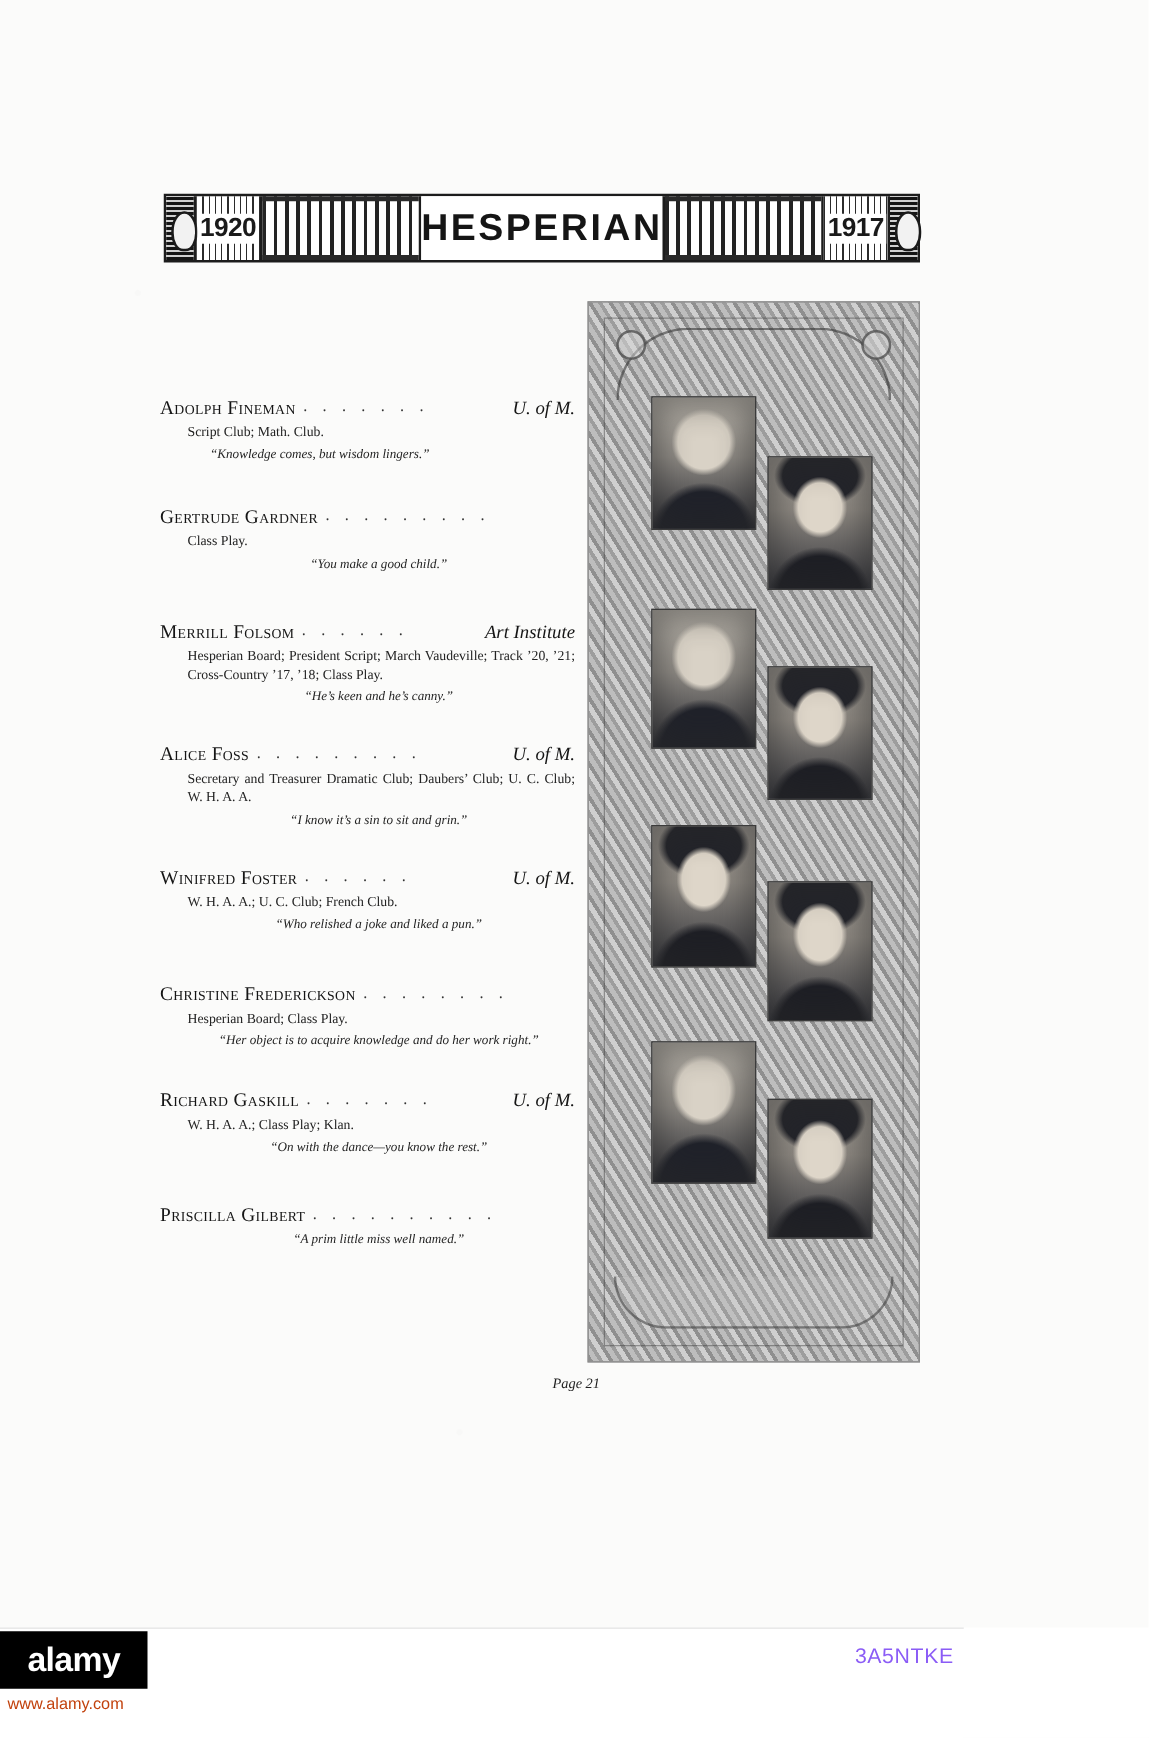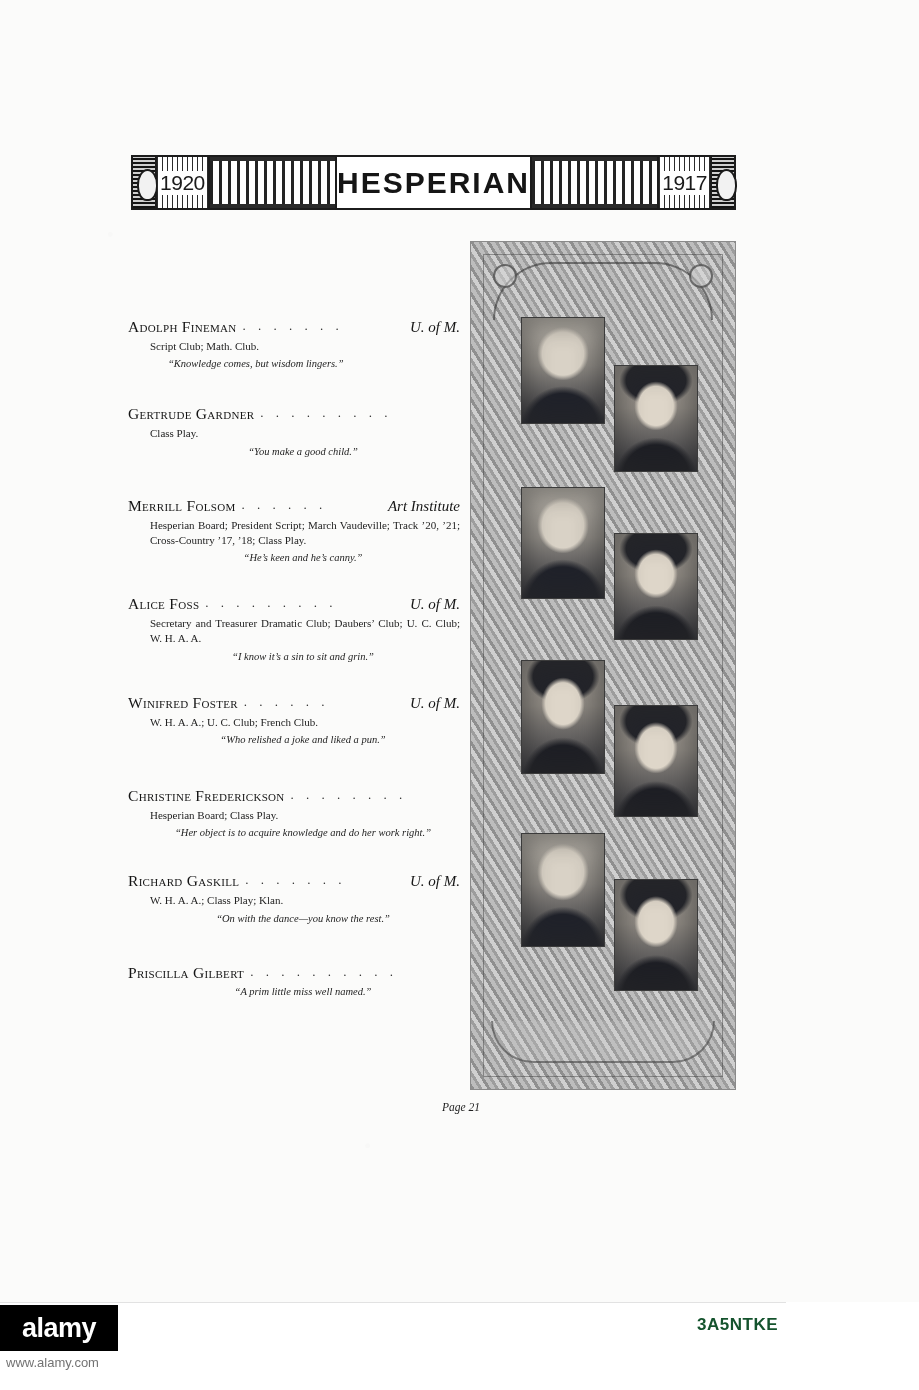--- a/index.html
+++ b/index.html
@@ -58,21 +58,21 @@
     position: relative;
     background:
       repeating-linear-gradient(90deg, #2b2b2b 0 1px, transparent 1px 5px);
   }
   .banner-end.right {
     border-right: none;
     border-left: 2px solid #1c1c1c;
   }
   .banner-year {
     font-family: "Liberation Sans", sans-serif;
-    font-weight: normal;
+    font-weight: bold;
     font-size: 21px;
     letter-spacing: -0.5px;
     color: #1a1a1a;
     background: #ffffff;
     padding: 0 2px;
     position: relative;
     z-index: 2;
     text-align: center;
   }
   .banner-mask {
@@ -251,21 +251,20 @@
 
   
   #footer {
     position: absolute;
     left: 0;
     top: 1302px;
     width: 771px;
     height: 88px;
     background: #ffffff;
     border-top: 1px solid #e2e2e2;
-    padding-left: 15px;
   }
   #stock-logo {
     position: absolute;
     left: 0; top: 2px;
     width: 118px; height: 46px;
     background: #000000;
     color: #ffffff;
     font-family: "Liberation Sans", sans-serif;
     font-weight: bold;
     font-size: 27px;
@@ -273,31 +272,31 @@
     display: flex;
     align-items: center;
     justify-content: center;
   }
   #stock-url {
     position: absolute;
     left: 0; top: 52px;
     width: 190px;
     font-family: "Liberation Sans", sans-serif;
     font-size: 13px;
-    color: #737373;
+    color: #c2410c;
     padding-left: 6px;
   }
   #stock-id {
     position: absolute;
     right: 8px; top: 12px;
     font-family: "Liberation Sans", sans-serif;
-    font-weight: bold;
+    font-weight: normal;
     font-size: 17px;
     letter-spacing: 0.5px;
-    color: #14532d;
+    color: #8b5cf6;
   }
 </style>
 </head>
 <body>
 
 <div id="scan">
 
   <div id="banner">
     <div class="banner-mask"></div>
     <div class="banner-end">

